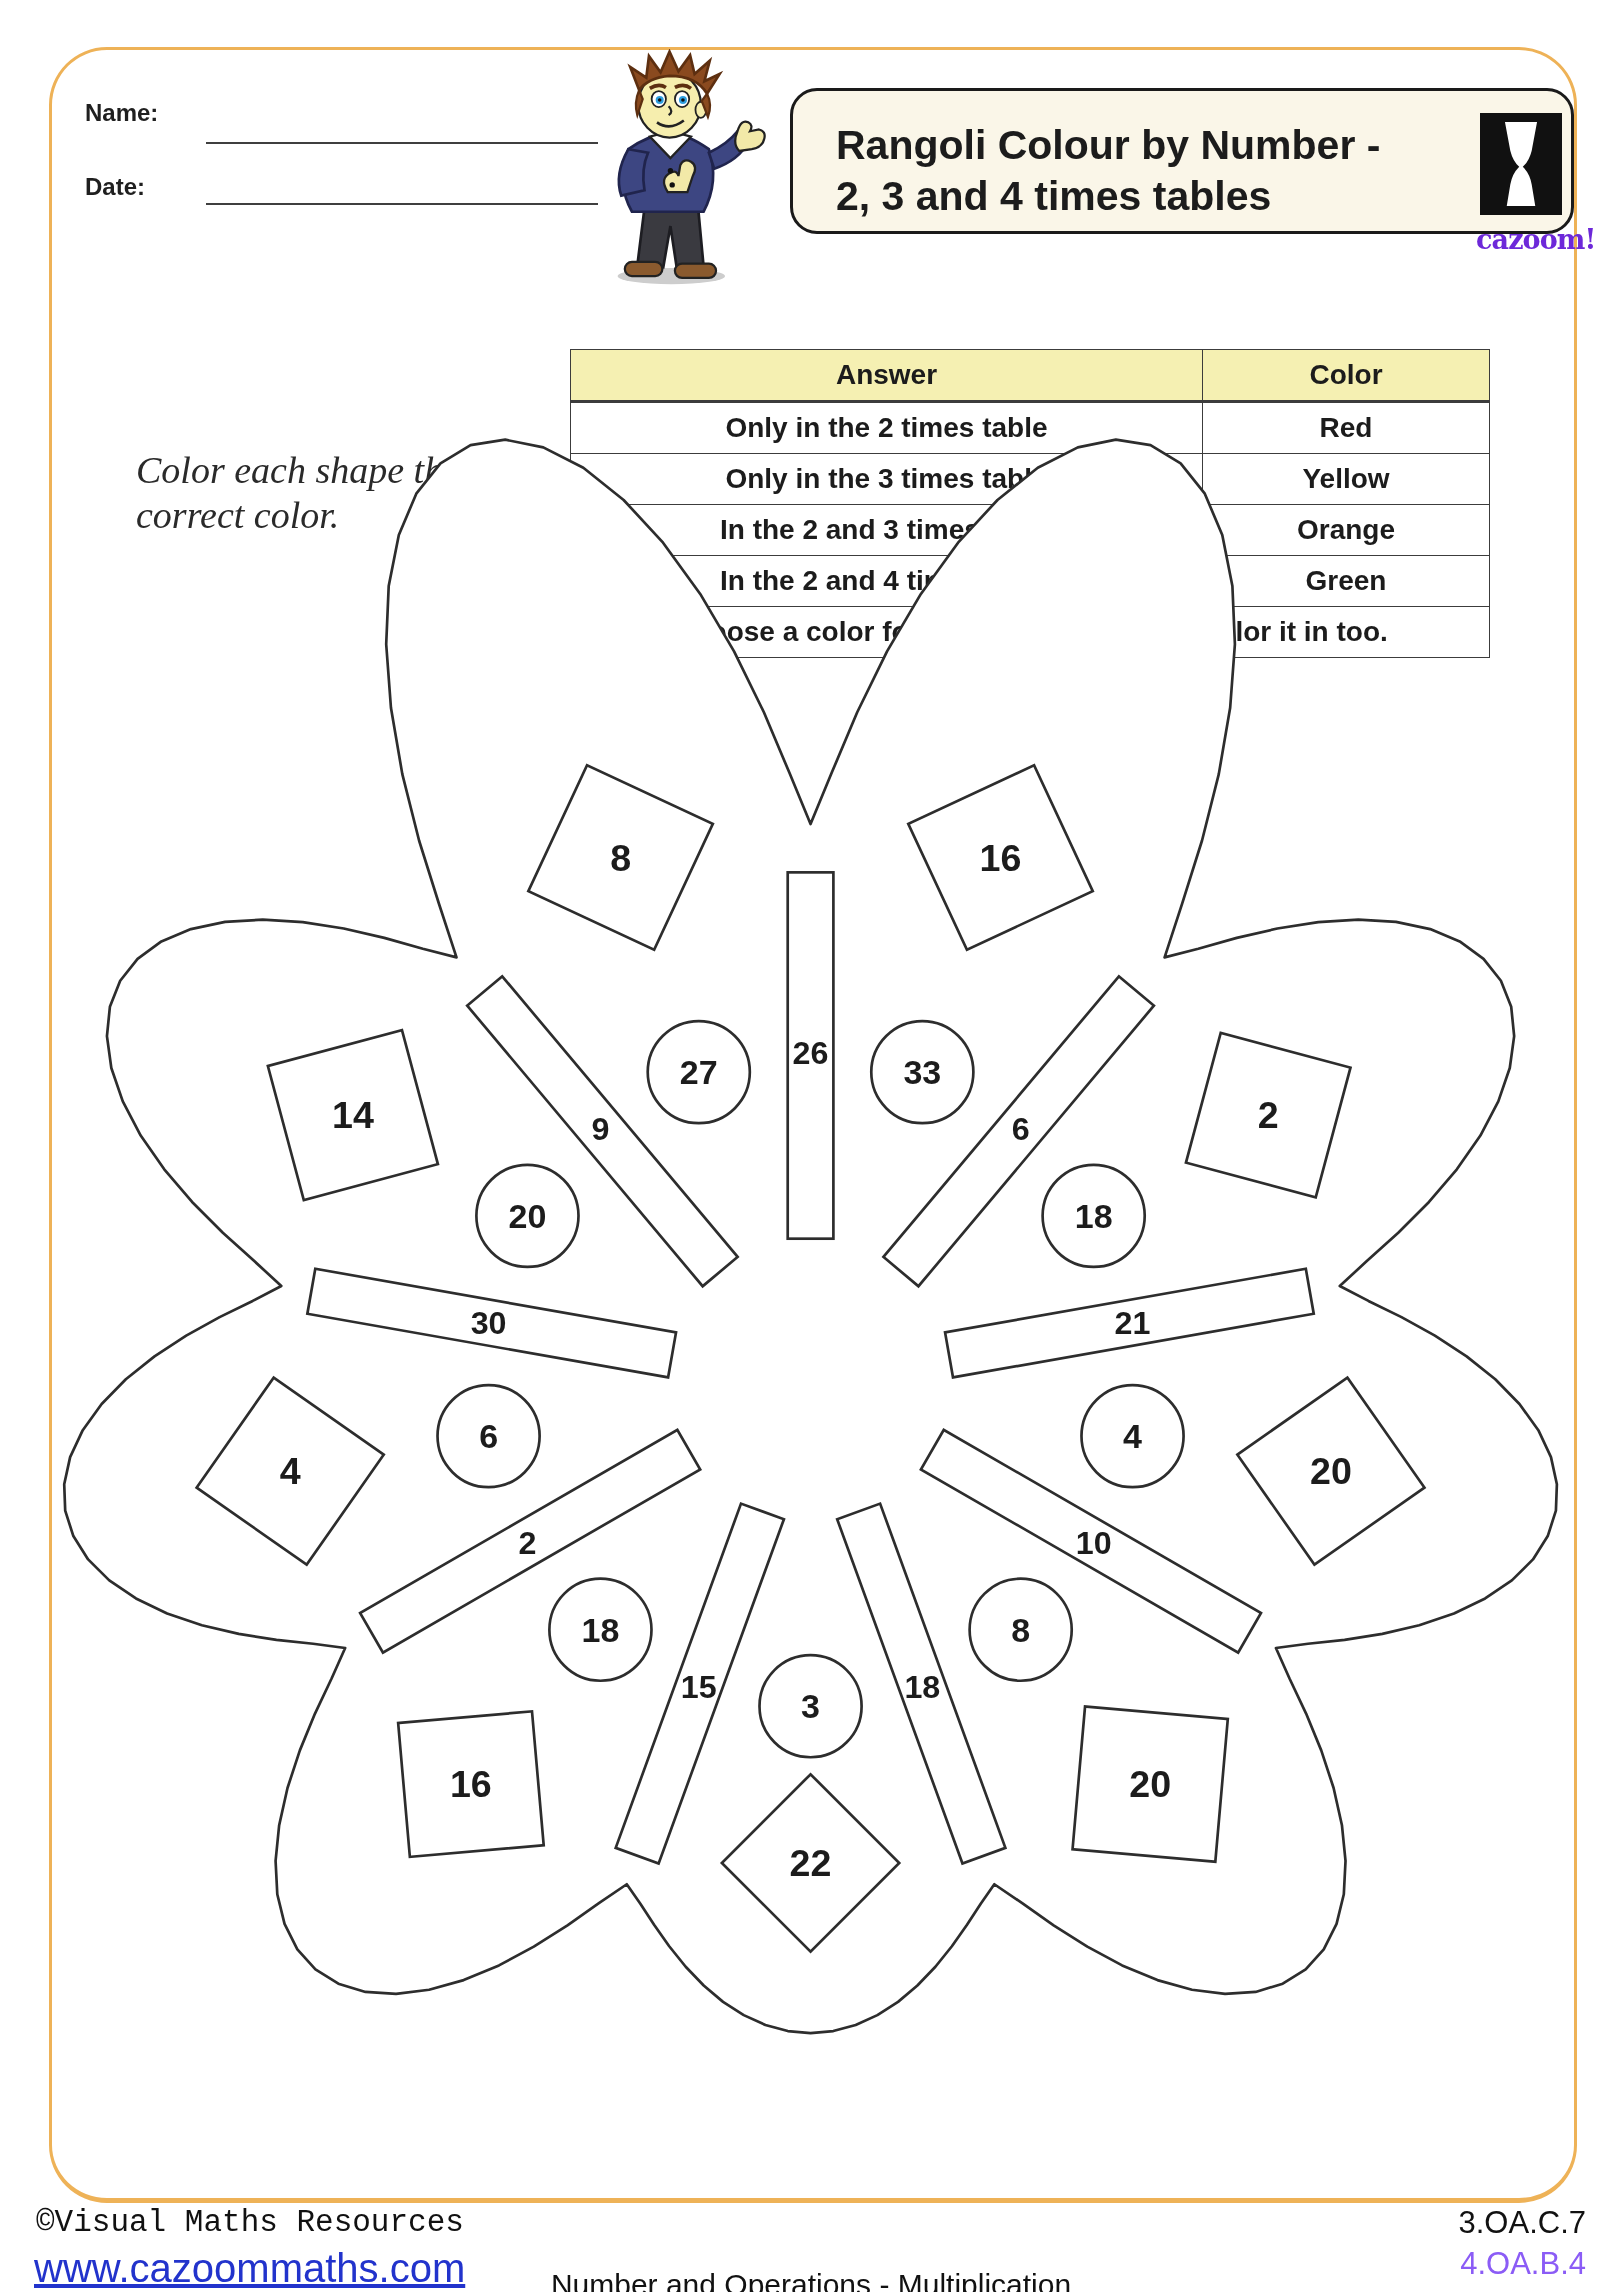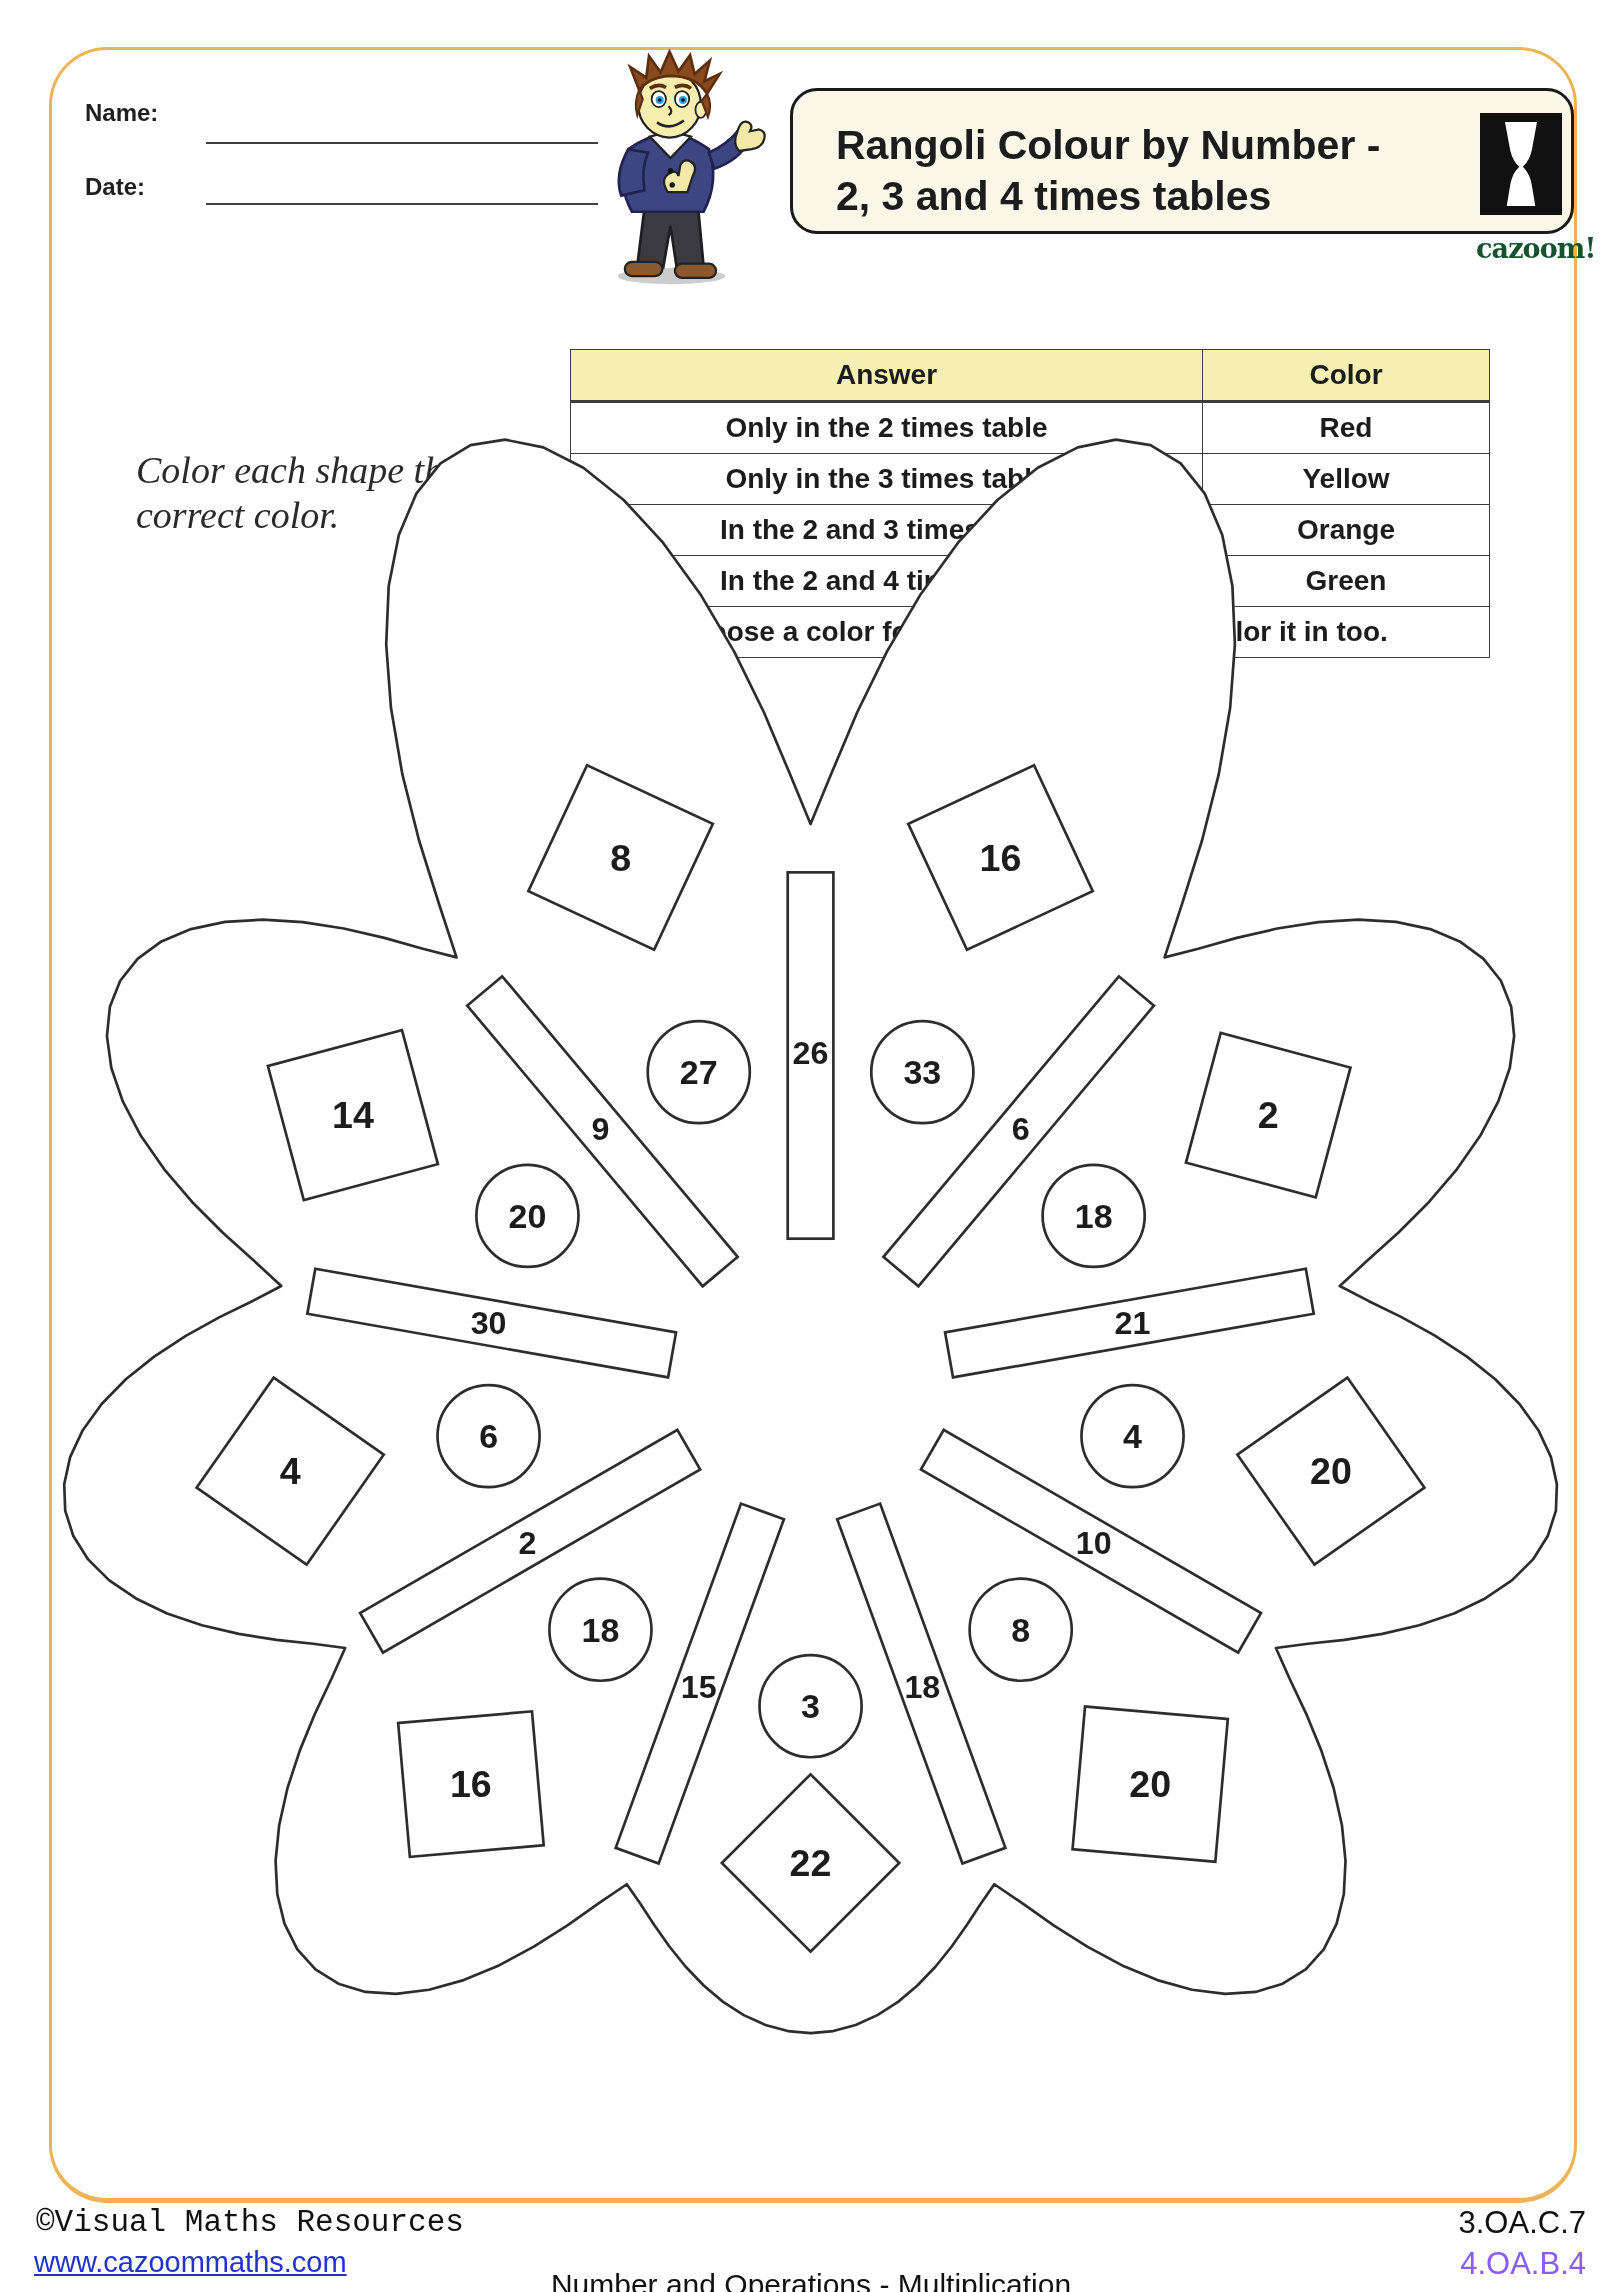--- a/index.html
+++ b/index.html
@@ -22,40 +22,40 @@
   .title-box{
     position:absolute;left:790px;top:88px;width:784px;height:146px;
     background:#faf6e8;border:3.6px solid #1a1a1a;border-radius:27px;box-sizing:border-box;
   }
   .title-text{
     position:absolute;left:43px;top:29px;width:591px;
     font-size:41px;line-height:51px;font-weight:bold;color:#1c1c1c;
   }
   .logo{position:absolute;left:683px;top:21.5px;width:90px;text-align:center;}
   .logo-mark{width:82px;height:102px;background:#111;margin:0 auto;position:relative;}
-  .logo-text{font-family:"DejaVu Serif", serif;font-weight:bold;font-size:27px;color:#14532d;margin-top:18px;letter-spacing:-0.9px;}
+  .logo-text{font-family:"DejaVu Serif", serif;font-weight:bold;font-size:27px;color:#6d28d9;margin-top:9px;letter-spacing:-0.9px;}
   
   .instruction{
     position:absolute;left:136px;top:448px;width:349px;
     font-family:"Liberation Serif", serif;font-style:italic;font-size:38px;line-height:45px;color:#2a2a2a;
   }
   
   .legend{position:absolute;left:570px;top:349px;border-collapse:collapse;table-layout:fixed;}
   .legend td,.legend th{
     border:1.8px solid #3c3c3c;height:50px;text-align:center;vertical-align:middle;
     font-size:28px;font-weight:bold;padding:0;color:#1c1c1c;margin-left:43px;
   }
   .legend th{background:#f5f0b2;border-bottom-width:3.6px;}
   .col-answer{width:632px;}
   .col-color{width:287px;}
   
   .rangoli-svg{position:absolute;left:0;top:394px;}
   
   .footer-copy{position:absolute;left:36px;top:2205px;font-size:31px;color:#111;font-family:Liberation Mono, monospace;}
-  .footer-link{position:absolute;left:34px;top:2246px;font-size:29px;color:#2233cc;text-decoration:underline;}
+  .footer-link{position:absolute;left:34px;top:2246px;font-size:40px;color:#2233cc;text-decoration:underline;}
   .footer-center{position:absolute;left:0;top:2232px;width:1622px;text-align:center;font-size:30px;color:#111;margin-top:36px;}
   .footer-std1{position:absolute;right:36px;top:2205px;font-size:31px;color:#111;text-align:right;}
   .footer-std2{position:absolute;right:36px;top:2246px;font-size:31px;color:#8b5cf6;text-align:center;}
 </style>
 </head>
 <body>
 
 <div class="page-border"></div>
 
 <div class="field-label name-label">Name:</div>

